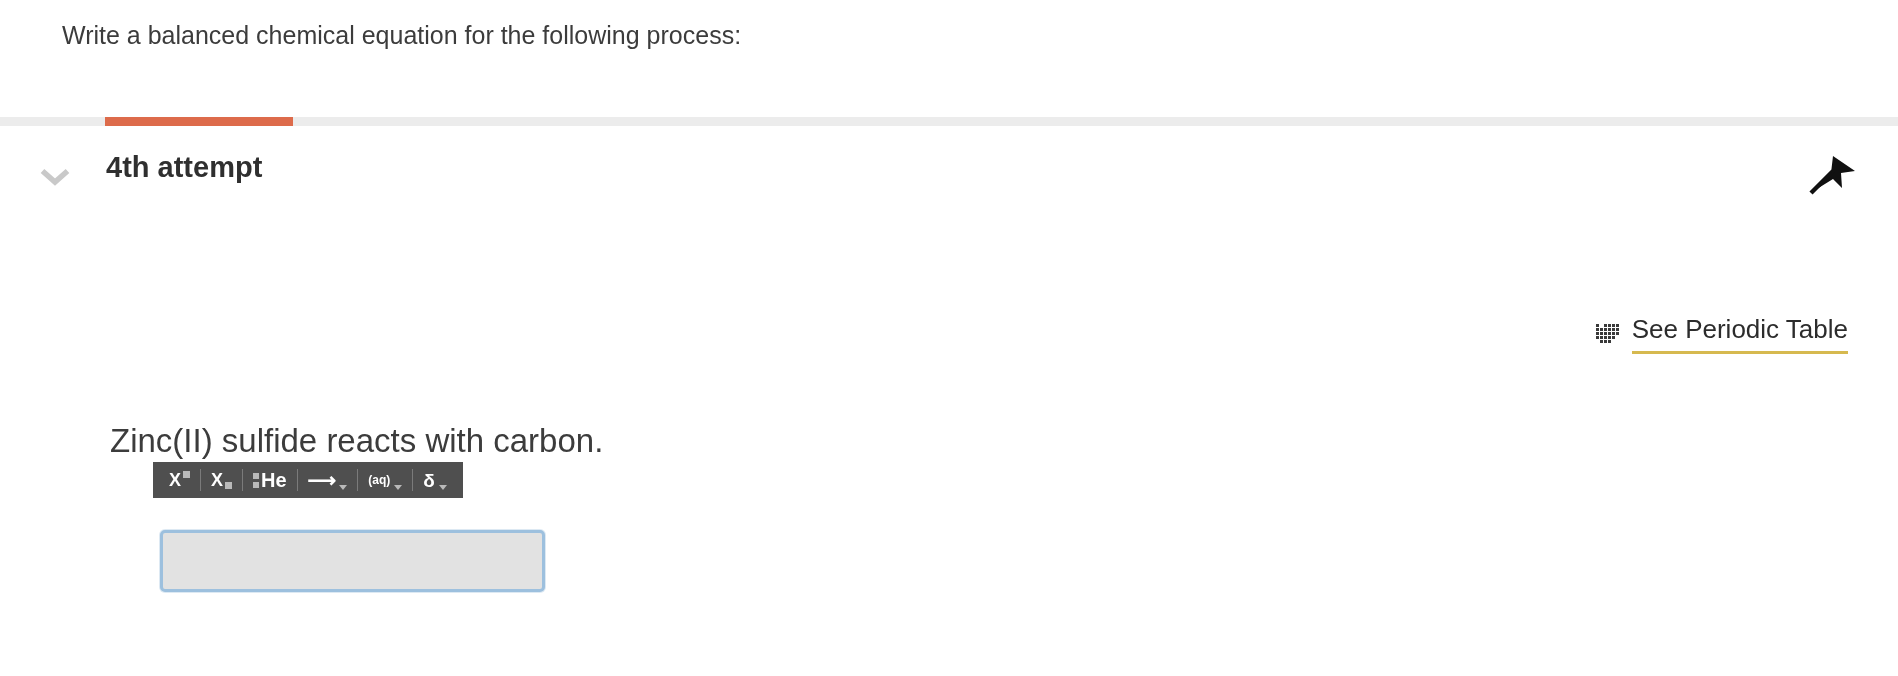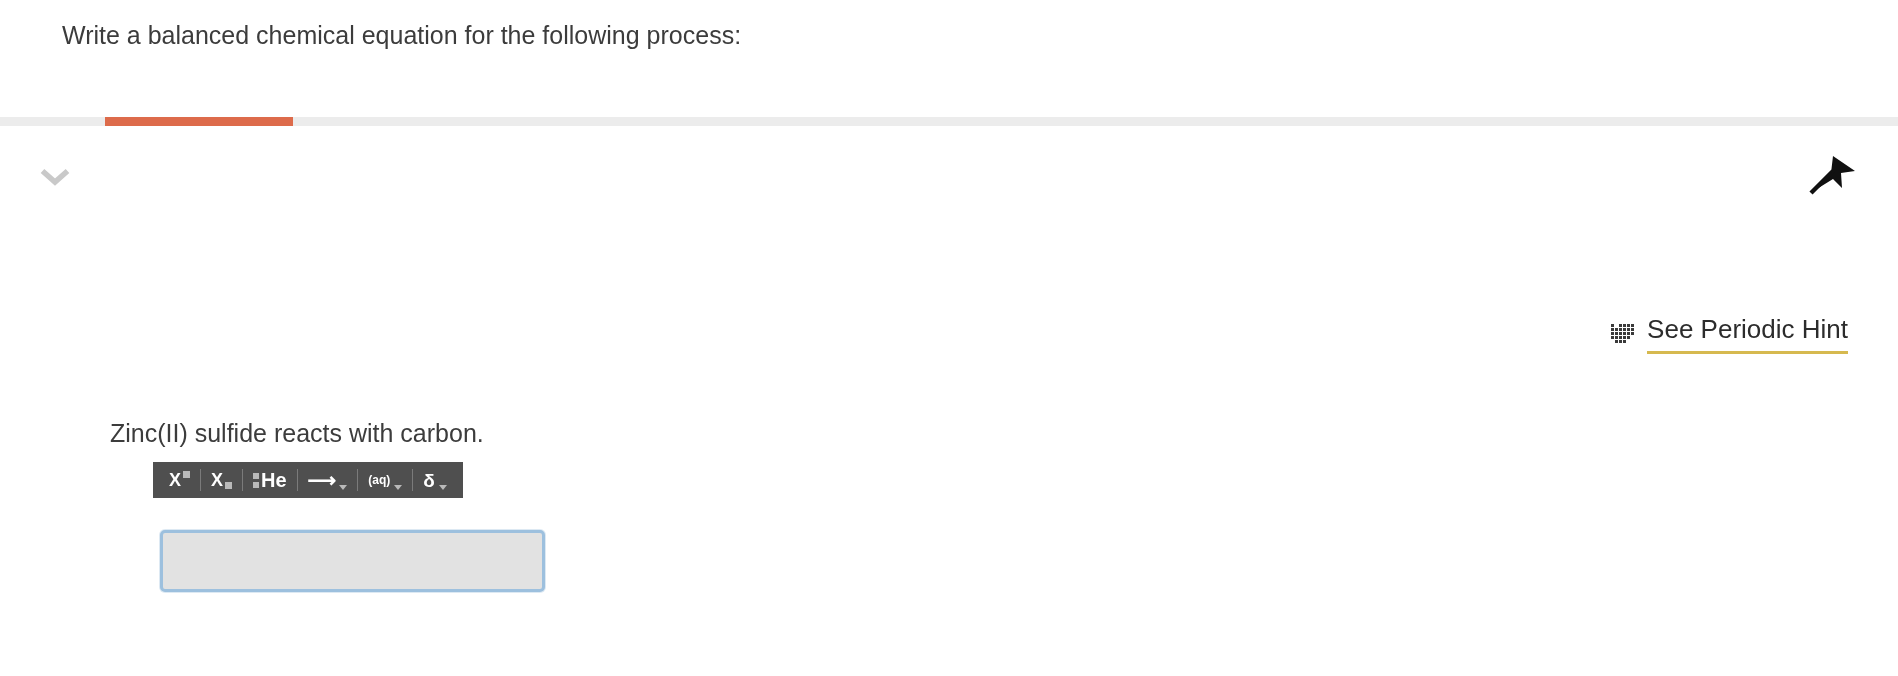--- a/index.html
+++ b/index.html
@@ -134,22 +134,22 @@
   
   .question-block {
     position: absolute;
     left: 0;
     top: 408px;
     width: 1898px;
   }
   .question-text {
     position: absolute;
     left: 110px;
-    top: 8px;
-    font-size: 25px;
+    top: 16px;
+    font-size: 33px;
     line-height: 34px;
     color: #3c3c3c;
     white-space: nowrap;
   }
 
   
   .symbol-toolbar {
     position: absolute;
     left: 153px;
     top: 54px;
@@ -260,20 +260,21 @@
 </div>
 
 <div class="attempt-header">
 
   <div class="chevron-toggle">
     <svg width="30" height="18" viewBox="0 0 30 18" aria-hidden="true">
       <path d="M2.5 3 L15 14 L27.5 3" fill="none" stroke="#c9c9c9" stroke-width="5.5" stroke-linecap="butt" stroke-linejoin="miter"></path>
     </svg>
   </div>
 
+  <div class="attempt-title">4th attempt</div>
 
   <div class="flag-button">
     <svg width="56" height="46" viewBox="0 0 56 46" aria-hidden="true">
       <path d="M3 43 L22 24 L24 7 L46 22 L32 24 L33 39 L24 30 Z" fill="#111111"></path>
       <path d="M2 44 L24 22" stroke="#111111" stroke-width="4.5" stroke-linecap="butt"></path>
     </svg>
   </div>
 
 </div>
 
@@ -308,21 +309,21 @@
           <rect x="8" y="14" width="3" height="3"></rect>
           <rect x="12" y="14" width="3" height="3"></rect>
           <rect x="16" y="14" width="3" height="3"></rect>
 
           <rect x="4" y="18" width="3" height="3"></rect>
           <rect x="8" y="18" width="3" height="3"></rect>
           <rect x="12" y="18" width="3" height="3"></rect>
         </g>
       </svg>
     </span>
-    <span class="tl-label">See Periodic Hint</span>
+    <span class="tl-label">See Periodic Table</span>
   </div>
 
 
 </div>
 
 <div class="question-block">
 
   <div class="question-text">Zinc(II) sulfide reacts with carbon.</div>
 
   <div class="symbol-toolbar">

